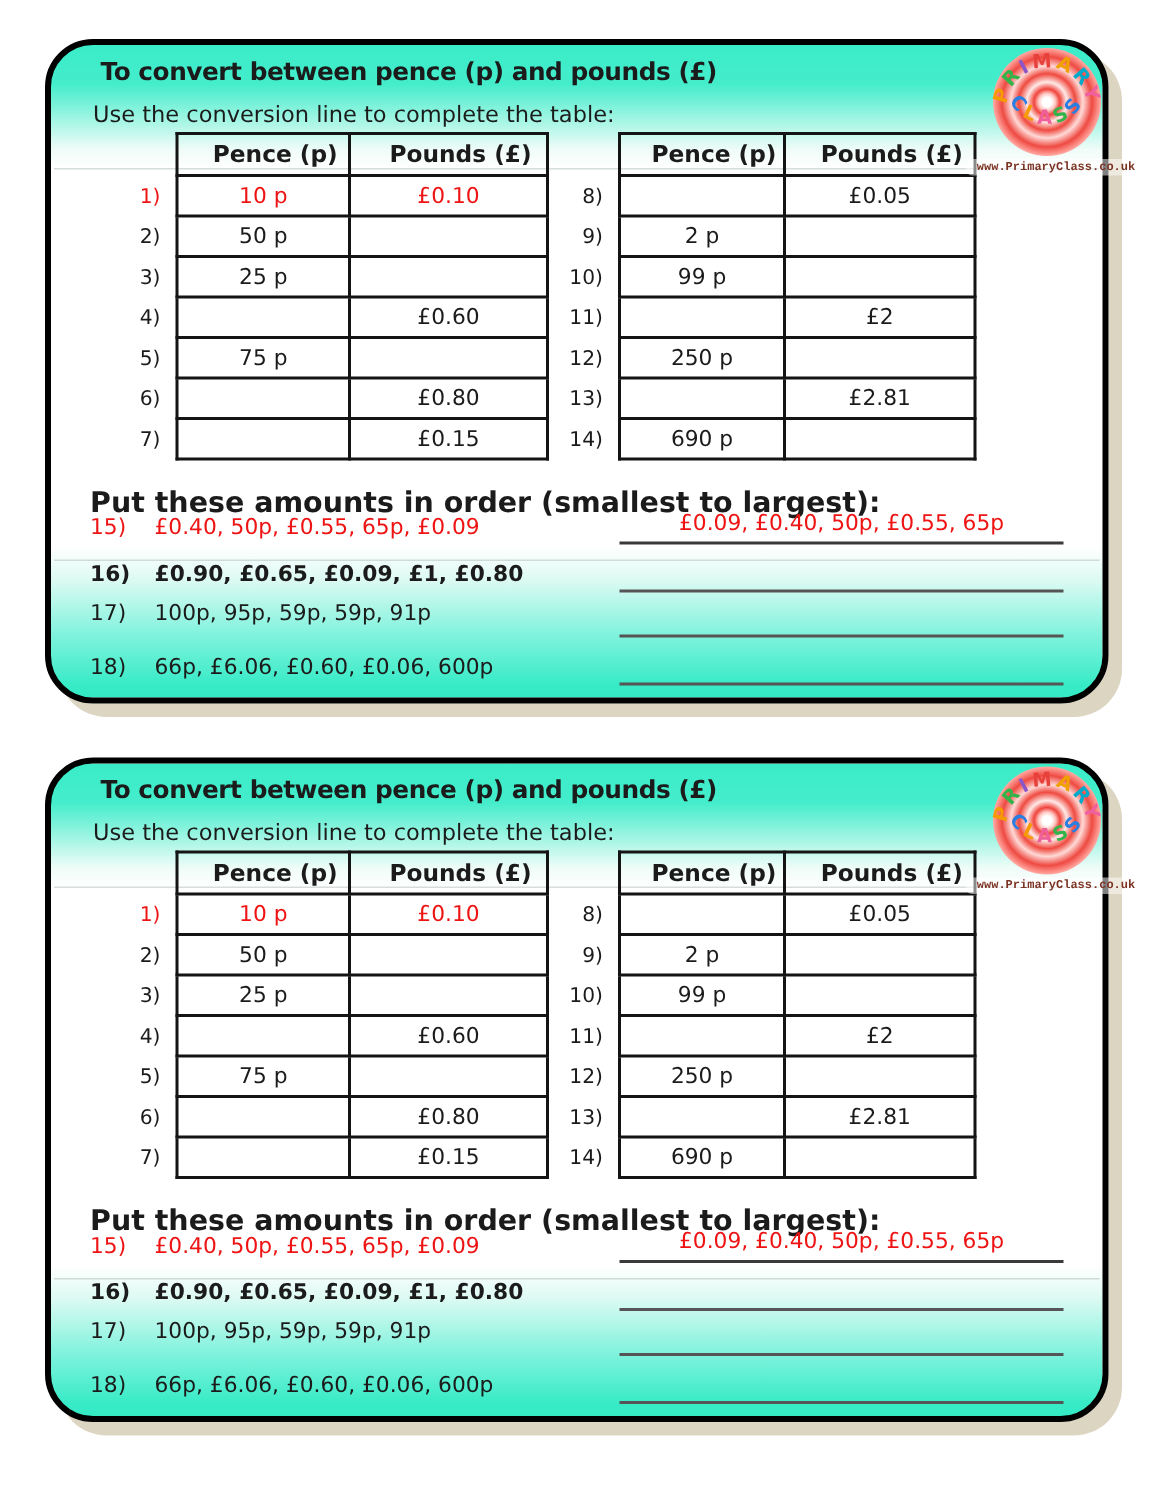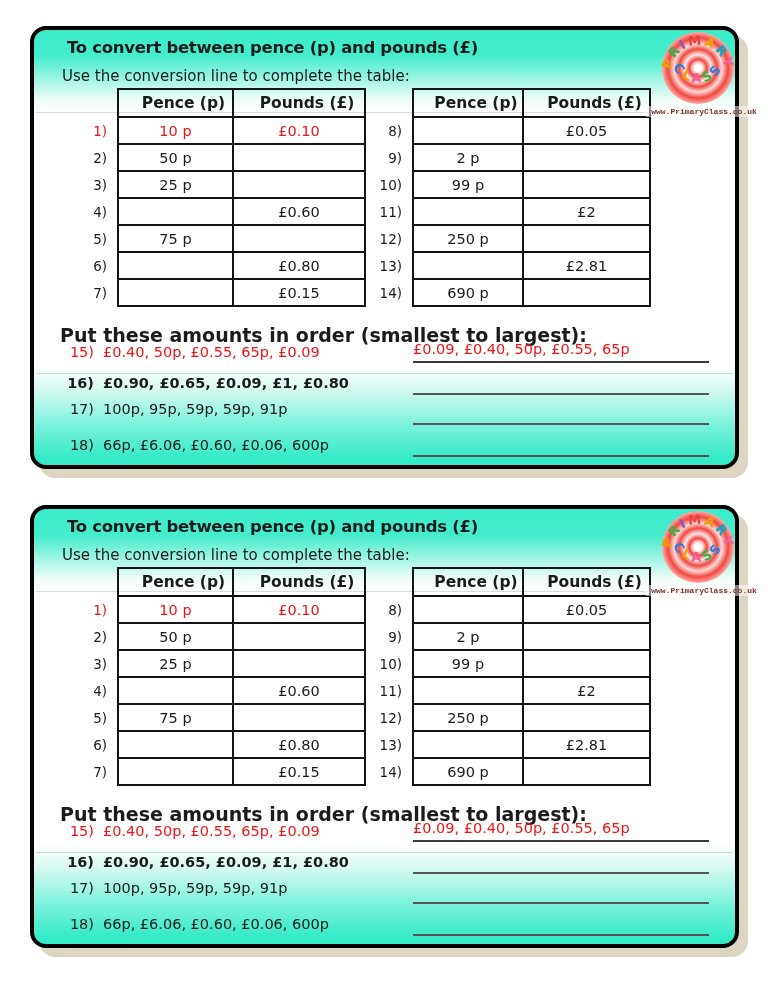--- a/index.html
+++ b/index.html
@@ -1,21 +1,21 @@
 <!DOCTYPE html>
 <html><head>
 <meta charset="utf-8">
 <style>
   html,body{margin:0;padding:0;background:#ffffff;}
   body{width:768px;height:994px;font-family:"DejaVu Sans",sans-serif;color:#1b1b1b;}
   #page{position:relative;width:768px;height:994px;overflow:hidden;background:#ffffff;}
 
   .panel{
     position:absolute;left:30px;width:709px;height:443px;box-sizing:border-box;
-    border:4px solid #000;border-radius:16px;
+    border:4px solid #000;border-radius:32px;
     background:linear-gradient(180deg,#3becc9 0%,#44edcb 6%,#effcf8 16%,#ffffff 19%,#ffffff 77%,#dcfaf2 82%,#84f3de 90%,#38ebc7 98%,#33eac5 100%);
     box-shadow:9px 9px 0 0 #dcd5c1;
   }
 
   .band-line{position:absolute;left:2px;right:2px;height:1px;background:rgba(140,158,154,0.35);}
   .band-line-top{top:82px;}
   .band-line-bottom{top:343px;}
 
   .title{position:absolute;left:33px;top:8px;margin:0;font-size:16.5px;font-weight:bold;letter-spacing:-0.3px;white-space:nowrap;}
   .subtitle{position:absolute;left:28px;top:37px;margin:0;font-size:15px;font-weight:normal;white-space:nowrap;}
@@ -27,27 +27,27 @@
   .ctable th{height:26px;font-size:15.5px;font-weight:600;padding-left:16px;}
   .ctable td{height:25px;font-size:14.5px;}
   .ctable .gut{border:none;text-align:right;padding-right:10px;font-size:13.5px;background:transparent;}
   .c-gut-l{width:40px;}  .c-pence-l{width:115px;} .c-pounds-l{width:132px;}
   .c-gut-r{width:44px;}  .c-pence-r{width:110px;} .c-pounds-r{width:127px;}
 
   .red{color:#ee1414;}
 
   .order-heading{position:absolute;left:26px;top:294px;margin:0;font-size:19px;font-weight:600;white-space:nowrap;}
   .order-item{position:absolute;left:26px;display:flex;font-size:14.5px;white-space:nowrap;}
-  .onum{width:34px;text-align:right;margin-right:9px;flex:none;}
+  .onum{width:34px;text-align:left;margin-right:9px;flex:none;}
   .oi-1{top:314px;} .oi-2{top:345px;font-weight:bold;} .oi-3{top:371px;} .oi-4{top:407px;}
 
   .answer-line{position:absolute;left:379px;width:296px;height:24px;border-bottom:2px solid #555;}
   .answer-line.filled{border-bottom-color:#3a3a3a;}
   .al-1{top:307px;} .al-2{top:339px;} .al-3{top:369px;} .al-4{top:401px;}
-  .answer-text{display:block;font-size:14.5px;padding-top:4px;white-space:nowrap;}
+  .answer-text{display:block;text-align:center;font-size:14.5px;padding-top:4px;white-space:nowrap;}
 
   .logo{position:absolute;left:620px;top:2px;width:100px;height:96px;}
   .bullseye{
     position:absolute;left:8px;top:0;width:72px;height:72px;border-radius:50%;
     background:radial-gradient(circle at 50% 50%,
       #ffffff 0 6%, #ffc9c4 11%, #f0443c 17%, #ffe9e7 26%, #ef4a40 37%,
       #ffd9d6 47%, #ee4a42 59%, #ff9d96 69%, #ffd5d1 77%, #ff8f88 84%,
       rgba(255,190,185,0.35) 92%, rgba(255,255,255,0) 97%);
   }
   .logo-arcs{position:absolute;left:8px;top:0;width:72px;height:72px;overflow:visible;}

